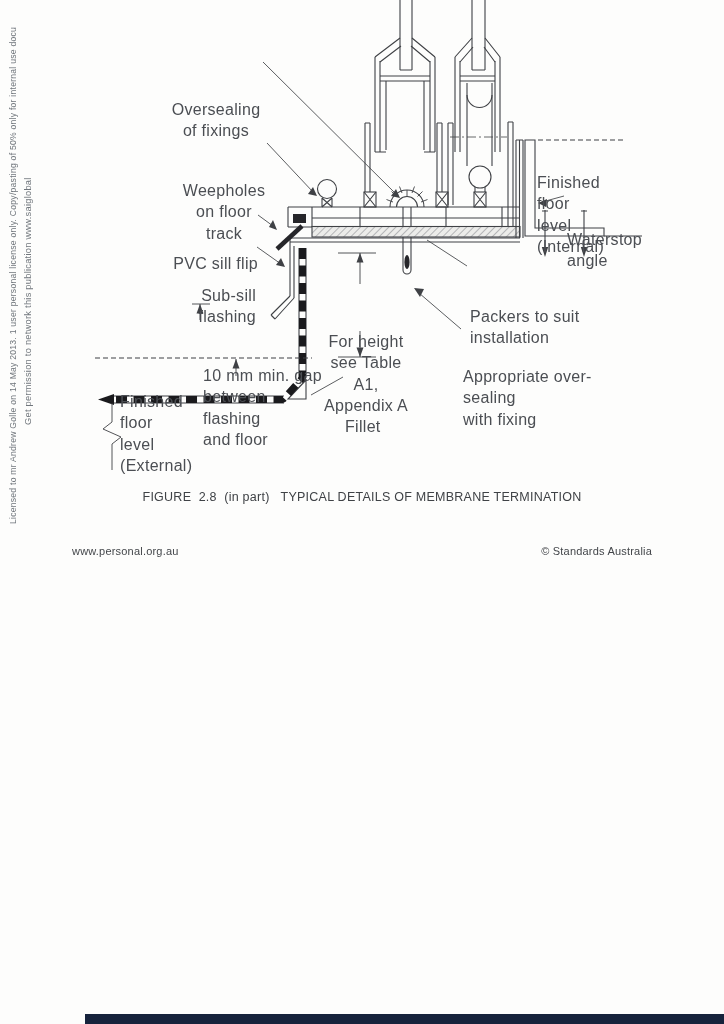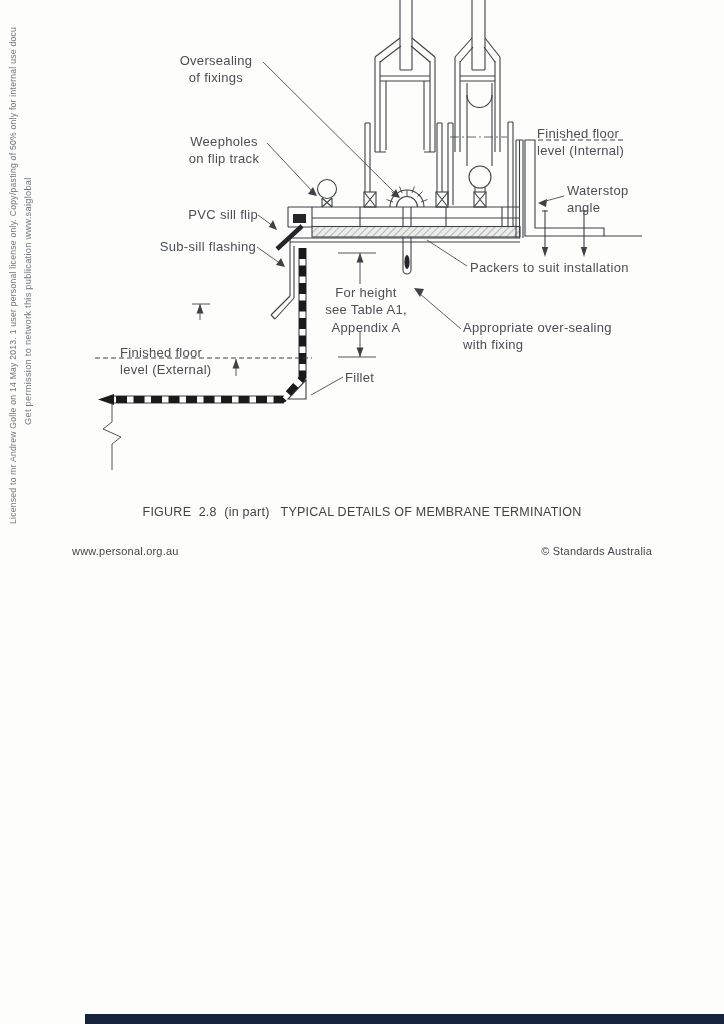--- a/index.html
+++ b/index.html
@@ -3,29 +3,29 @@
 <meta charset="utf-8">
 <style>
   html,body{margin:0;padding:0;background:#e9e9e9;}
   #page{position:relative;width:724px;height:1024px;background:#fdfdfc;overflow:hidden;
         font-family:"Liberation Sans", sans-serif;}
   svg{position:absolute;left:0;top:0;}
   .vtext{position:absolute;writing-mode:vertical-rl;transform:rotate(180deg);
          color:#70767c;white-space:nowrap;letter-spacing:.25px;}
   .v1{left:8px;top:8px;height:516px;font-size:8.6px;}
   .v2{left:23px;top:95px;height:330px;font-size:9.3px;}
-  .lbl{position:absolute;white-space:pre-line;font-size:13px;line-height:1.34;
-       color:#4b4e53;letter-spacing:.3px;}
+  .lbl{position:absolute;white-space:pre-line;font-size:16px;line-height:1.34;
+       color:#4b4e53;letter-spacing:.3px;margin-top:47px;}
   .r{text-align:right;} .c{text-align:center;}
   .cap{position:absolute;left:56px;right:0;text-align:center;color:#3f4246;white-space:pre-wrap;}
   .note{top:455px;font-family:"Liberation Serif", serif;font-size:11px;}
   .opt{top:484px;font-size:12px;letter-spacing:.2px;}
   .figcap{position:absolute;left:0;right:0;text-align:center;color:#3f4246;
           font-size:12.5px;letter-spacing:.25px;white-space:pre-wrap;}
-  .f1{top:505px;} .f2{top:521px;}
+  .f1{top:490px;} .f2{top:521px;}
   .foot{position:absolute;top:545px;font-size:11px;color:#43464a;letter-spacing:.2px;}
   .footL{left:72px;} .footR{right:72px;}
   #bottombar{position:absolute;left:85px;right:0;top:1014px;height:10px;background:#16233c;}
 </style>
 </head>
 <body>
 
 <div id="page">
 
   <div class="vtext v1">Licensed to mr Andrew Golle on 14 May 2013. 1 user personal license only. Copy/pasting of 50% only for internal use docu</div>
@@ -160,33 +160,36 @@
         <path d="M461,329 L419,293"></path>
         <path d="M414,288 l10,1 -4,8 z" fill="#3f4145" stroke="none"></path>
         <path d="M343,377 L311,395"></path>
       </g>
     </g>
   </svg>
 
   <div class="lbl c" style="left:168px;top:52px;width:96px;">Oversealing
 of fixings</div>
   <div class="lbl c" style="left:178px;top:133px;width:92px;">Weepholes
-on flip track</div>
+on floor track</div>
   <div class="lbl r" style="left:168px;top:206px;width:90px;">PVC sill flip</div>
   <div class="lbl r" style="left:158px;top:238px;width:98px;">Sub-sill flashing</div>
   <div class="lbl" style="left:537px;top:125px;width:100px;">Finished floor
 level (Internal)</div>
   <div class="lbl" style="left:567px;top:182px;width:70px;">Waterstop
 angle</div>
   <div class="lbl" style="left:470px;top:259px;width:170px;">Packers to suit installation</div>
   <div class="lbl c" style="left:320px;top:284px;width:92px;">For height
 see Table A1,
 Appendix A</div>
   <div class="lbl" style="left:463px;top:319px;width:170px;">Appropriate over-sealing
 with fixing</div>
+  <div class="lbl" style="left:203px;top:318px;width:120px;">10 mm min. gap
+between flashing
+and floor</div>
   <div class="lbl" style="left:120px;top:344px;width:96px;">Finished floor
 level (External)</div>
   <div class="lbl" style="left:345px;top:369px;width:44px;">Fillet</div>
 
   <div class="figcap f1">FIGURE  2.8  (in part)   TYPICAL DETAILS OF MEMBRANE TERMINATION</div>
 
   <div class="foot footL">www.personal.org.au</div>
   <div class="foot footR">© Standards Australia</div>
 
   <div id="bottombar"></div>

